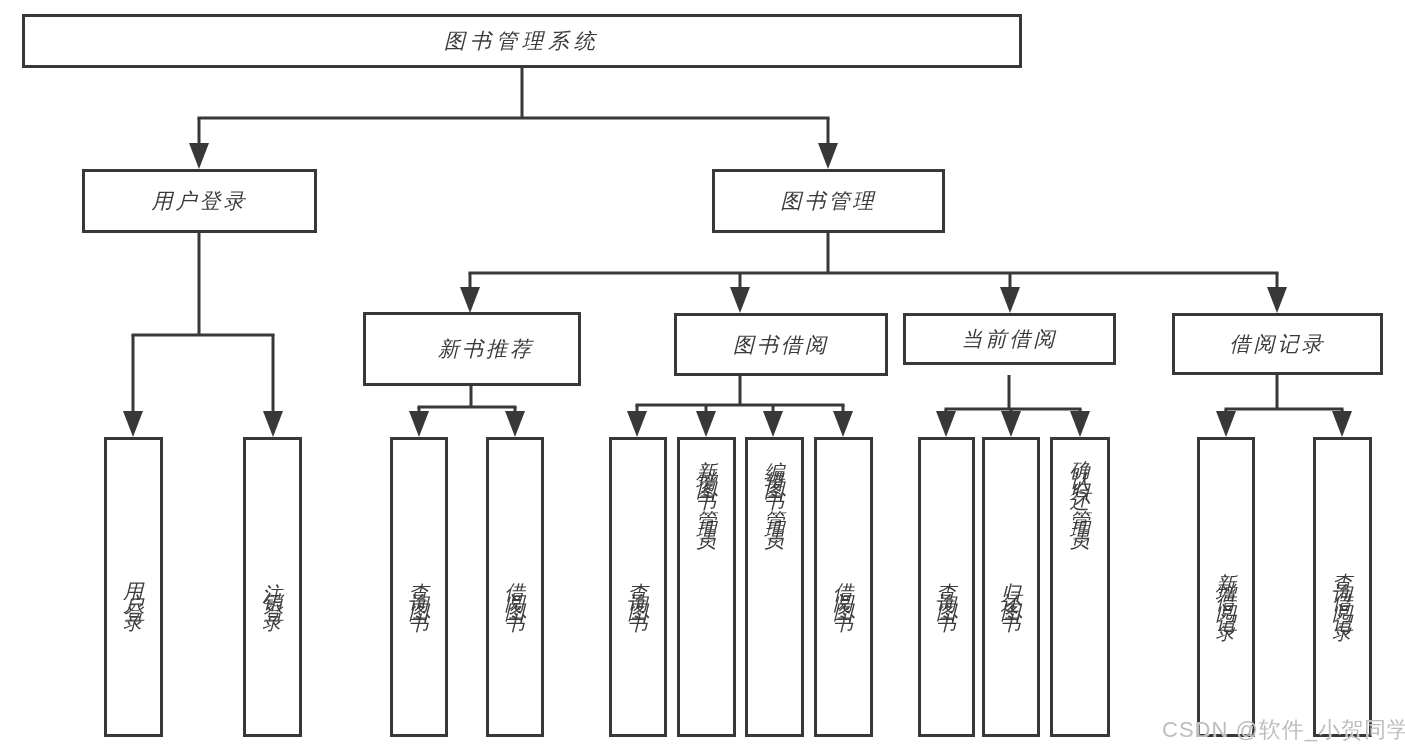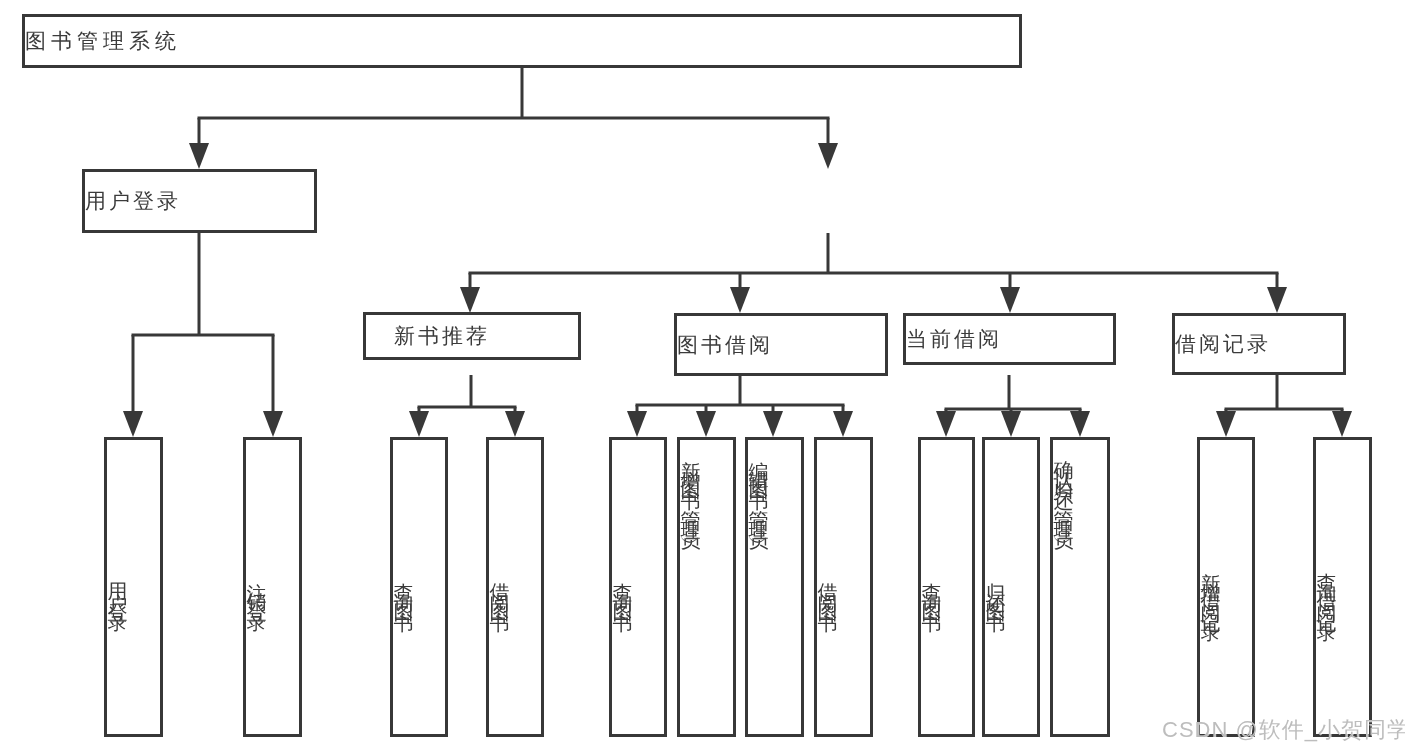--- a/index.html
+++ b/index.html
@@ -14,22 +14,23 @@
     background:var(--bg);
     font-family:"Liberation Sans","DejaVu Sans",sans-serif;
     color:var(--text);
   }
   svg.wires{position:absolute;left:0;top:0;z-index:0;}
   .cl{stroke:var(--line);stroke-width:3;fill:none;}
   .ah{fill:var(--line);stroke:none;}
   .box{
     position:absolute;box-sizing:border-box;
     border:3px solid var(--line);background:var(--bg);
-    display:flex;align-items:center;justify-content:flex-start;
+    display:flex;align-items:center;justify-content:center;
     z-index:1;
+    font-style:italic;
   }
   .hlabel{font-size:21px;letter-spacing:3px;white-space:nowrap;}
   .root .hlabel{letter-spacing:5px;}
   .leaf span{
     writing-mode:vertical-rl;text-orientation:mixed;
     font-size:20px;letter-spacing:10px;line-height:1.1;
     white-space:nowrap;
   }
   .leaf.top{align-items:flex-start;}
   .leaf.top span{padding-top:5px;}
@@ -95,31 +96,34 @@
       </g>
   </svg>
 
   <div class="box root" style="left:22px;top:14px;width:1000px;height:54px;">
     <span class="hlabel">图书管理系统</span>
   </div>
 
   <div class="box" style="left:82px;top:169px;width:235px;height:64px;">
     <span class="hlabel">用户登录</span>
   </div>
+  <div class="box" style="left:712px;top:169px;width:233px;height:64px;">
+    <span class="hlabel">图书管理</span>
+  </div>
 
-  <div class="box" style="left:363px;top:312px;width:218px;height:48px;padding-left:28px;">
+  <div class="box" style="left:363px;top:312px;width:218px;height:74px;padding-left:28px;">
     <span class="hlabel">新书推荐</span>
   </div>
   <div class="box" style="left:633px;top:313px;width:214px;height:63px;margin-left:41px;">
     <span class="hlabel">图书借阅</span>
   </div>
   <div class="box" style="left:903px;top:313px;width:213px;height:52px;">
     <span class="hlabel">当前借阅</span>
   </div>
-  <div class="box" style="left:1172px;top:313px;width:174px;height:62px;">
+  <div class="box" style="left:1172px;top:313px;width:211px;height:62px;">
     <span class="hlabel">借阅记录</span>
   </div>
 
   <div class="box leaf" style="left:104px;top:437px;width:59px;height:300px;">
     <span>用户登录</span>
   </div>
   <div class="box leaf" style="left:243px;top:437px;width:59px;height:300px;">
     <span>注销登录</span>
   </div>
 

